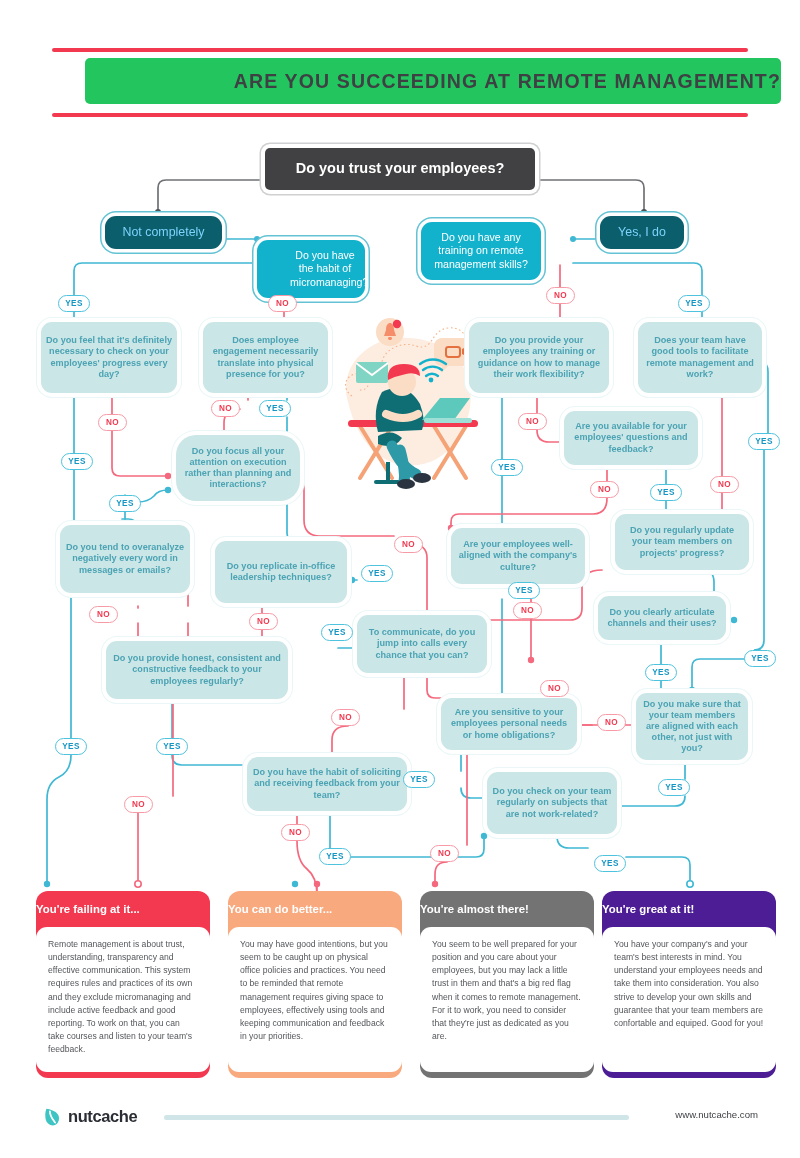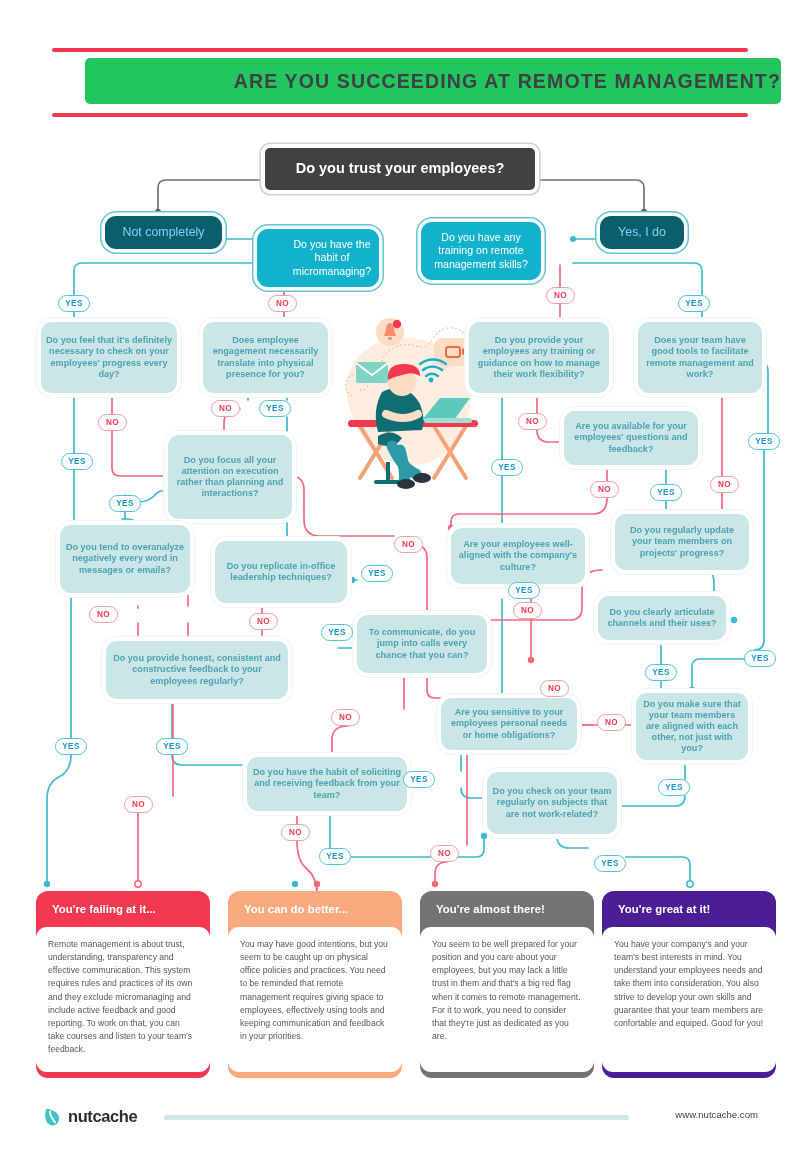--- a/index.html
+++ b/index.html
@@ -109,21 +109,21 @@
   .card {
     position: absolute;
     top: 891px; width: 174px; height: 187px;
     border-radius: 12px;
     z-index: 3;
     overflow: hidden;
   }
   .card .hd {
     position: absolute; left: 0; top: 0; right: 0; height: 36px;
     display: flex; align-items: center;
-    padding-left: 16px;
+    padding-left: 0;
     color: #ffffff; font-size: 11.4px; font-weight: bold;
   }
   .card .bd {
     position: absolute; left: 0; right: 0; top: 36px; bottom: 6px;
     background: #ffffff;
     border-radius: 11px;
     padding: 11px 12px 8px 12px;
     font-size: 8.6px; line-height: 1.53;
     color: #54565A;
   }
@@ -412,34 +412,34 @@
     <span class="lbl">Do you trust your employees?</span>
   </div>
 
   <div class="node n-dark" style="left:105px; top:216px; width:117px; height:33px;">
     <span class="lbl">Not completely</span>
   </div>
   <div class="node n-dark" style="left:600px; top:216px; width:84px; height:33px;">
     <span class="lbl">Yes, I do</span>
   </div>
 
-  <div class="node n-cyan" style="left:257px; top:229px; width:122px; height:58px;padding-left:28px;">
+  <div class="node n-cyan" style="left:257px; top:240px; width:108px; height:58px;padding-left:28px;">
     <span class="lbl">Do you have the habit of micromanaging?</span>
   </div>
   <div class="node n-cyan" style="left:421px; top:222px; width:120px; height:58px;">
     <span class="lbl">Do you have any training on remote management skills?</span>
   </div>
 
   <div class="node n-pale" style="left:41px; top:322px; width:136px; height:71px;">
     <span class="lbl">Do you feel that it's definitely necessary to check on your employees' progress every day?</span>
   </div>
   <div class="node n-pale" style="left:203px; top:322px; width:125px; height:71px;">
     <span class="lbl">Does employee engagement necessarily translate into physical presence for you?</span>
   </div>
-  <div class="node n-pale" style="left:168px; top:435px; width:124px; height:84px;">
+  <div class="node n-pale" style="left:176px; top:435px; width:124px; height:66px;border-radius:20px;">
     <span class="lbl">Do you focus all your attention on execution rather than planning and interactions?</span>
   </div>
   <div class="node n-pale" style="left:36px; top:525px; width:130px; height:68px;margin-left:24px;">
     <span class="lbl">Do you tend to overanalyze negatively every word in messages or emails?</span>
   </div>
   <div class="node n-pale" style="left:215px; top:541px; width:132px; height:62px;">
     <span class="lbl">Do you replicate in-office leadership techniques?</span>
   </div>
   <div class="node n-pale" style="left:106px; top:641px; width:182px; height:58px;">
     <span class="lbl">Do you provide honest, consistent and constructive feedback to your employees regularly?</span>

